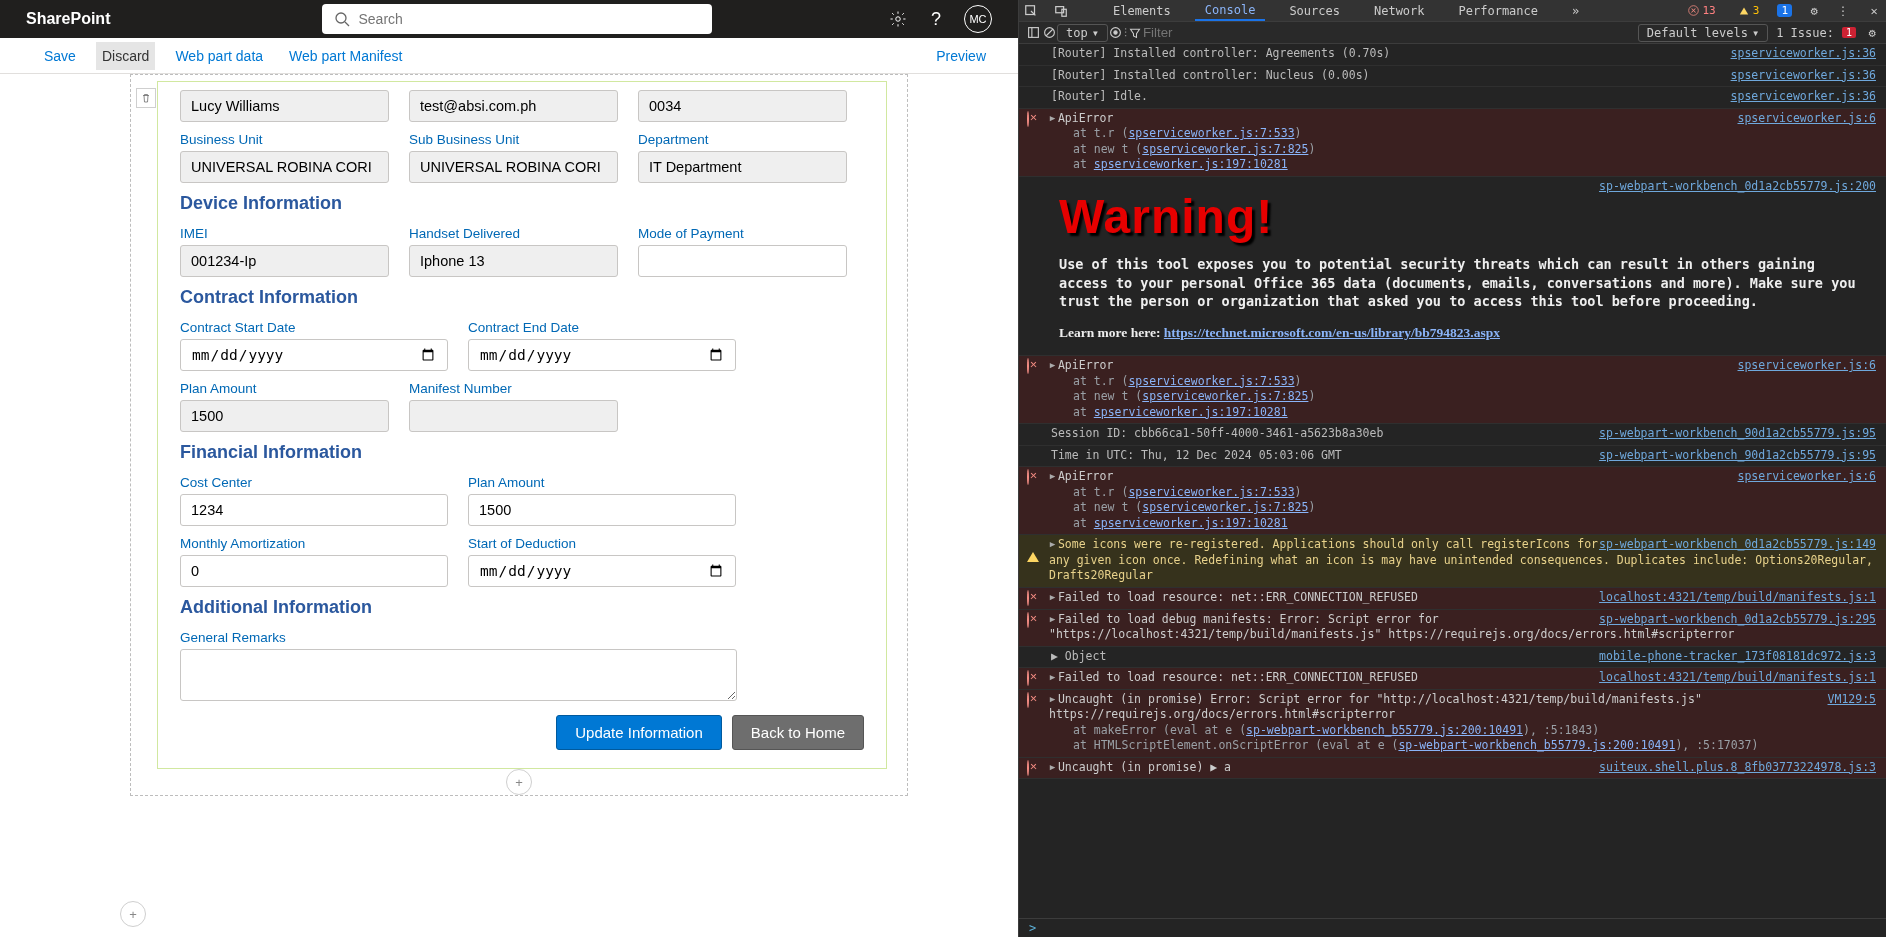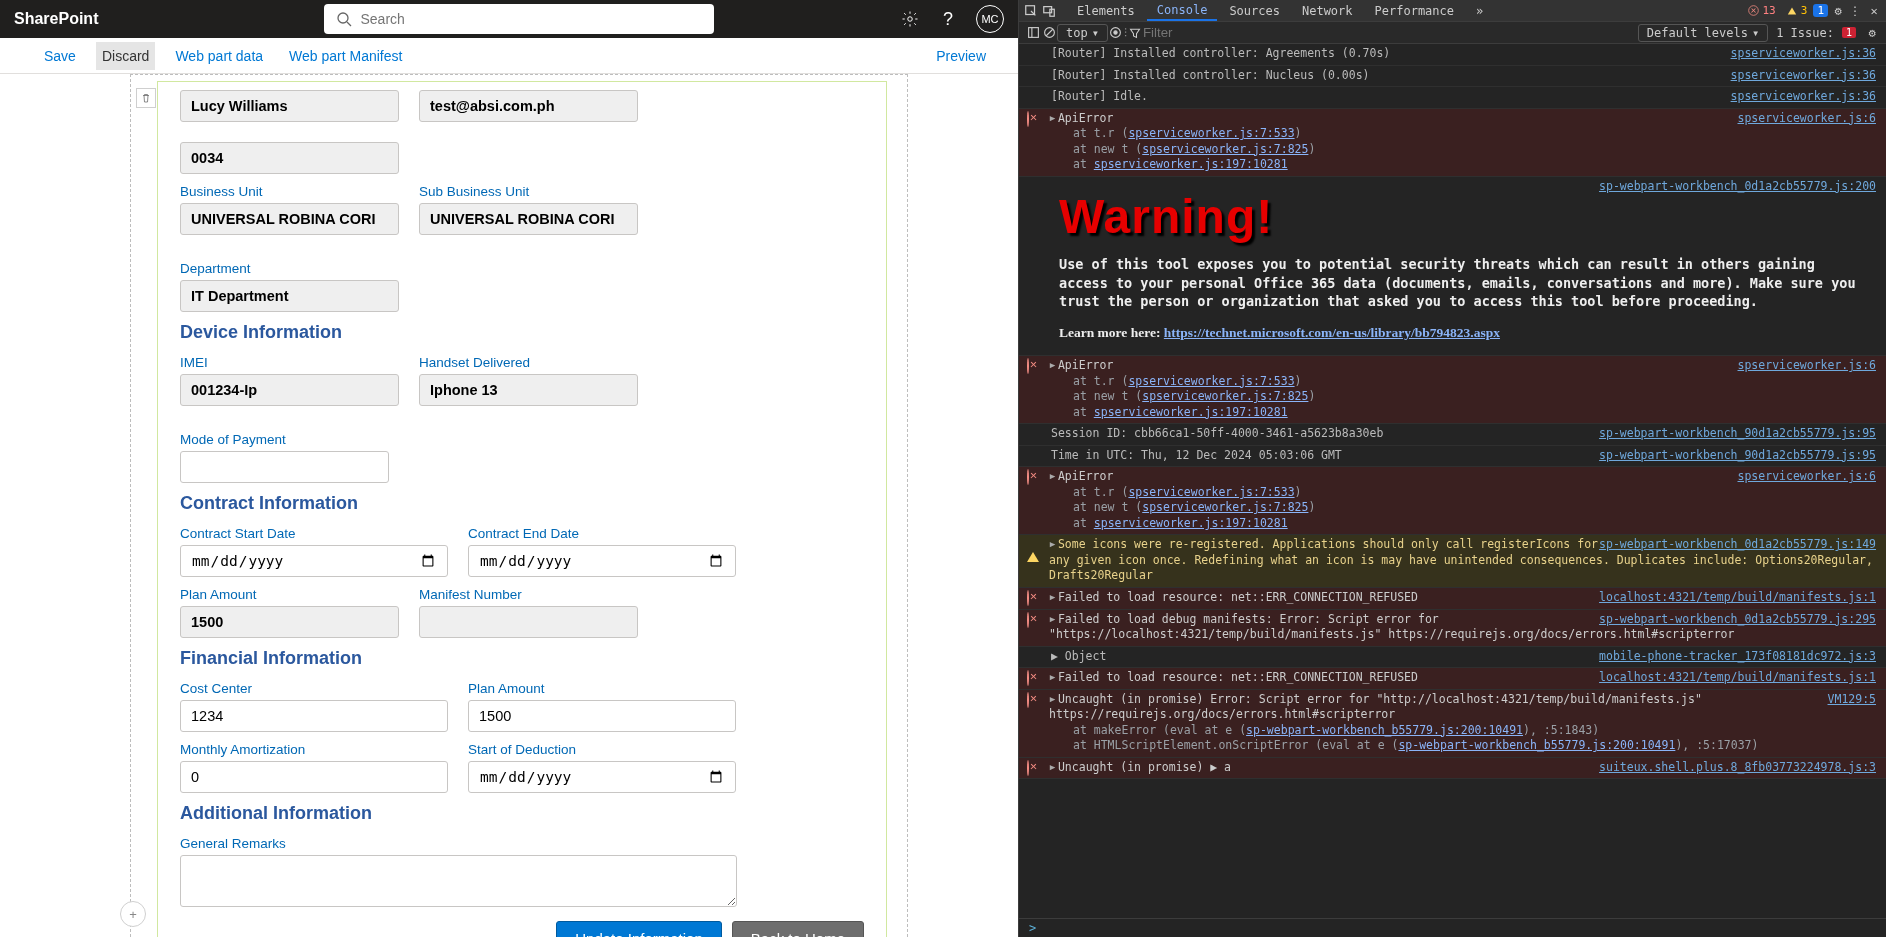--- a/index.html
+++ b/index.html
@@ -2,21 +2,21 @@
 <html><head>
   <meta charset="utf-8">
   <style>
     * { box-sizing: border-box; margin: 0; padding: 0; }
     body { font-family: "Segoe UI", Arial, sans-serif; font-size: 13px; overflow: hidden; }
     .app { display: flex; height: 937px; width: 1886px; }
     .left-pane { width: 1018px; display: flex; flex-direction: column; background: #fff; }
     .right-pane { flex: 1; background: #242424; color: #ccc; font-family: Menlo, Consolas, monospace; font-size: 12px; border-left: 1px solid #3c3c3c; display:flex; flex-direction:column;}
     
     
-    .sp-header { background: #201f1e; height: 38px; display: flex; align-items: center; padding: 0 14px; color: #fff; gap: 26px; }
+    .sp-header { background: #201f1e; height: 38px; display: flex; align-items: center; padding: 0 26px; color: #fff; gap: 12px; }
     .sp-logo { font-size: 16px; font-weight: 600; }
     .sp-search { margin-left: 200px; flex: 0 0 390px; background: #fff; border-radius: 4px; height: 30px; display: flex; align-items: center; padding: 0 12px; gap: 8px; }
     .sp-search svg { width: 16px; height: 16px; }
     .sp-search input { border: none; outline: none; font-size: 14px; flex:1; }
     .sp-header-right { margin-left: auto; display: flex; align-items: center; gap: 18px; }
     .sp-icon-btn { width: 20px; height: 20px; display: flex; align-items:center; justify-content:center; color:#fff; cursor:pointer;}
     .sp-avatar { width: 28px; height: 28px; border-radius: 50%; border: 1px solid #fff; display: flex; align-items: center; justify-content: center; font-size: 11px; }
 
     
     .sp-toolbar { height: 36px; border-bottom: 1px solid #e1dfdd; display: flex; align-items: center; padding: 0 0 0 38px; gap: 14px; font-size: 14px; color: #0078d4; }
@@ -37,35 +37,35 @@
     .toolbox-inner { position:absolute; left:-22px; top:6px;}
     
     .section-title { font-size: 18px; color: #2b589e; font-weight: 600; margin: 10px 0 6px; }
     .field-row { display: flex; gap: 20px; margin-bottom: 4px; flex-wrap: wrap;}
     .field { display: flex; flex-direction: column; }
     .field.w1 { flex: 0 0 176px; } 
     .field.w2 { flex: 0 0 268px; }
     .field.w3 { flex: 0 0 170px; }
     .field-label { color: #0068b5; font-size: 13.5px; margin: 6px 0 4px; }
     .field-input { height: 32px; border: 1px solid #c8c6c4; border-radius: 3px; padding: 0 10px; font-size: 14.5px; background: #fff; }
-    .field-input.ro { background: #efefef; font-weight: bold; }
+    .field-input.ro { background: #efefef; }
     input.field-input { outline: none; }
     .date-wrap { position: relative; }
     .date-wrap input { width: 100%; }
 
     .btn-row { display:flex; gap:10px; justify-content:flex-end; margin-top: 14px;}
     .btn-primary { background:#0078d4; color:#fff; border:1px solid #005a9e; border-radius:3px; padding: 8px 18px; font-size:15px; cursor:pointer;}
     .btn-secondary { background:#6e6e6e; color:#fff; border:1px solid #555; border-radius:3px; padding: 8px 18px; font-size:15px; cursor:pointer;}
     textarea.field-input { height: 52px; resize: both; padding:6px 10px;}
 
     .add-circle { width:26px;height:26px;border-radius:50%;border:1px solid #cfcfcf;background:#fff;display:flex;align-items:center;justify-content:center;color:#888;cursor:pointer;position:relative; margin: -14px auto 0;}
     .add-circle.bottom-left { position:absolute; left: 120px; bottom: 10px; margin:0;}
 
     
-    .dt-top { height:22px; background:#333; border-bottom:1px solid #3c3c3c; display:flex; align-items:center; padding: 9px 4px; gap:2px; font-size:12px; color:#ccc;}
+    .dt-top { height:22px; background:#333; border-bottom:1px solid #3c3c3c; display:flex; align-items:center; padding: 9px 4px; gap:14px; font-size:12px; color:#ccc;}
     .dt-top .tab { padding: 2px 10px; cursor:pointer;}
     .dt-top .tab.active { color:#8ab4f8; border-bottom: 2px solid #1a73e8; }
     .dt-top .sep { flex:1;}
     .badge { display:inline-flex; align-items:center; gap:3px; padding: 0 4px; border-radius:3px; font-size:11px;}
     .badge.err { color:#ff8080;} .badge.warn{color:#ffc107;} .badge.info{color:#8ab4f8; background:#1a73e8;color:#fff;}
     
     .dt-sub { height:22px; background:#292929; border-bottom:1px solid #3c3c3c; display:flex; align-items:center; padding: 0 6px; gap:0; font-size:12px;}
     .dt-sub .pill { border:1px solid #555; border-radius:3px; padding: 1px 8px; display:flex;align-items:center;gap:4px; cursor:pointer;}
     .dt-sub input { background:transparent; border:none; color:#ccc; outline:none; flex:1;}
     .dt-sub .right { margin-left:auto; display:flex; gap:8px; align-items:center;}

